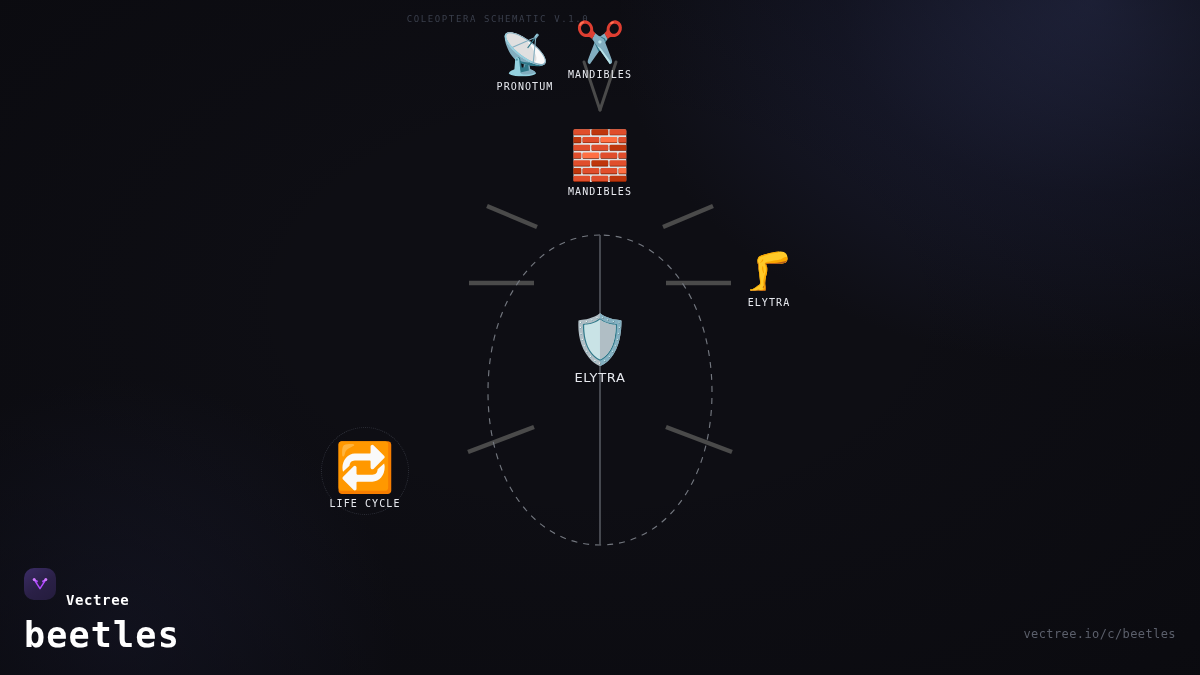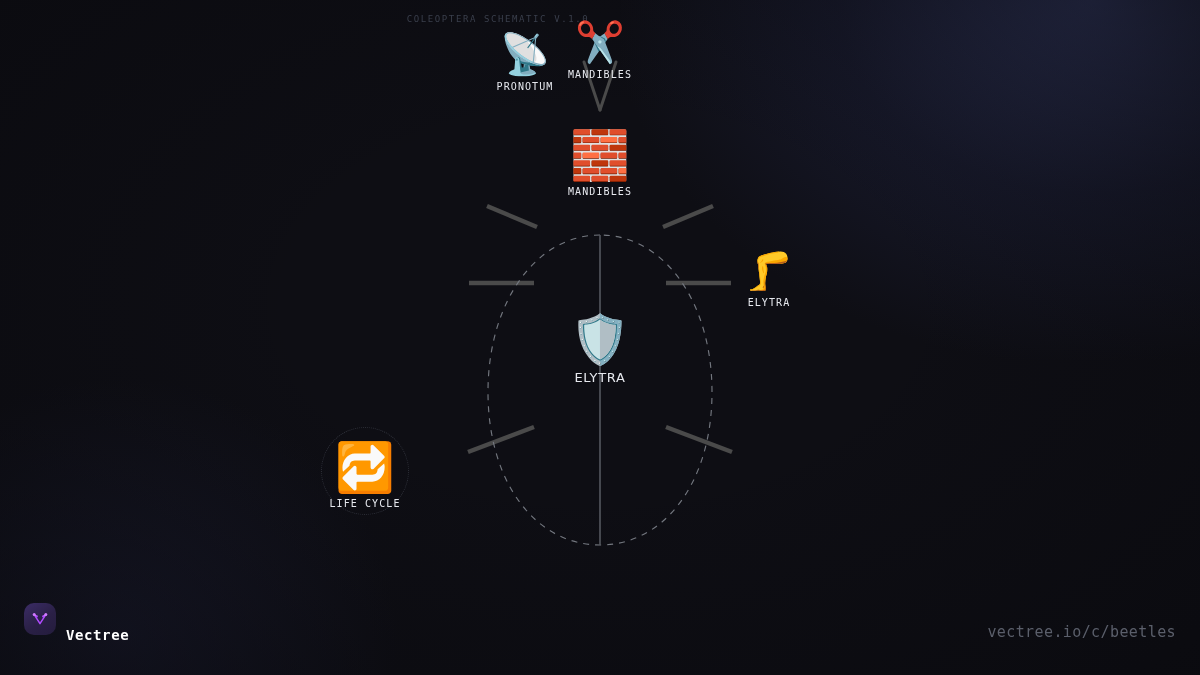--- a/index.html
+++ b/index.html
@@ -154,21 +154,21 @@
     font-size: 35px;
     font-weight: bold;
     letter-spacing: 1.2px;
     color: #ffffff;
     line-height: 1;
   }
   .site-url {
     position: absolute;
     right: 24px;
     bottom: 34px;
-    font-size: 15px;
+    font-size: 12px;
     letter-spacing: 0.4px;
     color: #5b5f6b;
     margin-top: 16px;
   }
 </style>
 </head>
 <body>
 
 <div class="bg-glow-tr"></div>
 <div class="bg-glow-bl"></div>
@@ -244,15 +244,16 @@
         <path d="M4.2 5.6 L10 14.6 L15.8 5.6" fill="none" stroke="#b14bff" stroke-width="1.5" stroke-linecap="round" stroke-linejoin="round"></path>
         <path d="M4.2 5.6 L6.6 7.2 M15.8 5.6 L13.4 7.2" fill="none" stroke="#d07aff" stroke-width="1.3" stroke-linecap="round"></path>
         <circle cx="4.2" cy="5.6" r="1.5" fill="#d07aff"></circle>
         <circle cx="15.8" cy="5.6" r="1.5" fill="#d07aff"></circle>
         <circle cx="6.8" cy="7.4" r="1.1" fill="#b14bff"></circle>
         <circle cx="13.2" cy="7.4" r="1.1" fill="#b14bff"></circle>
       </svg>
     </div>
     <div class="brand-name">Vectree</div>
   </div>
+  <div class="page-title">beetles</div>
 </div>
 
 <div class="site-url">vectree.io/c/beetles</div>
 
 </body></html>

